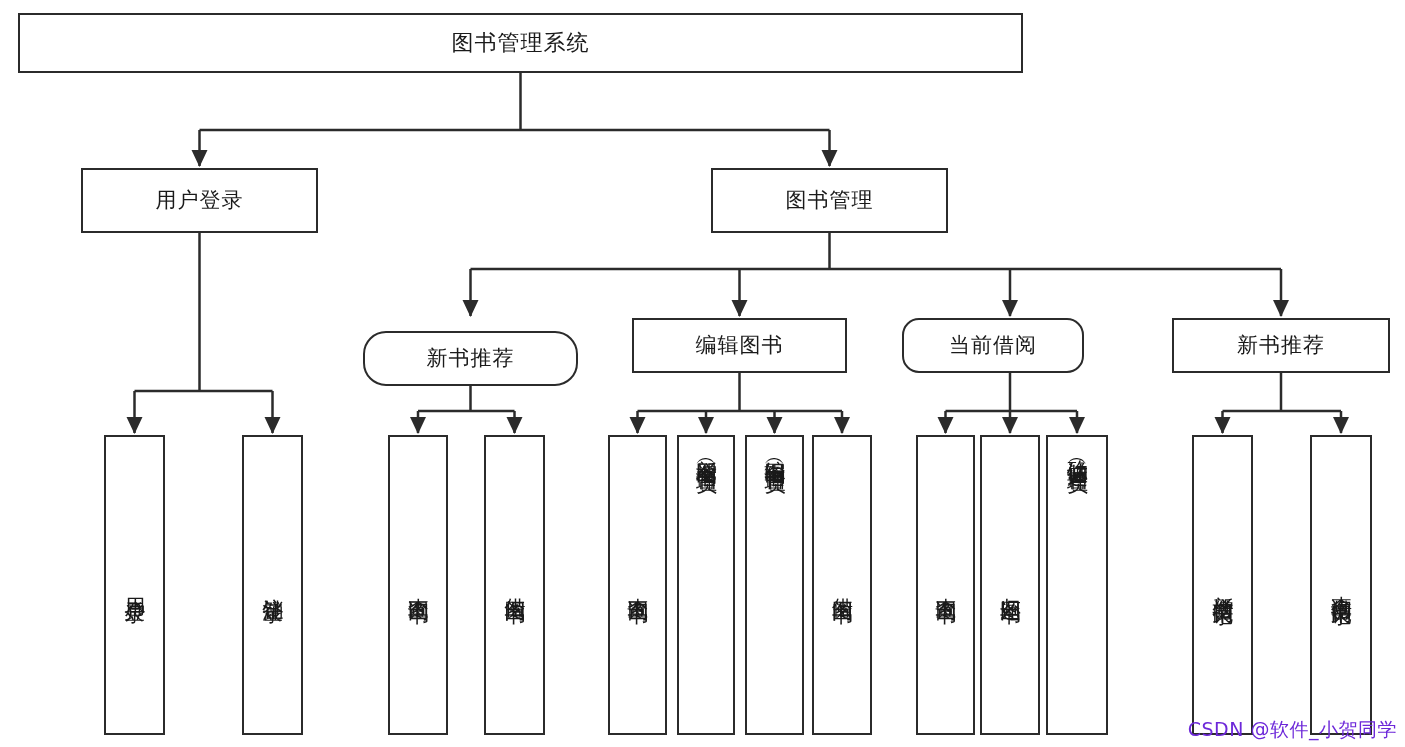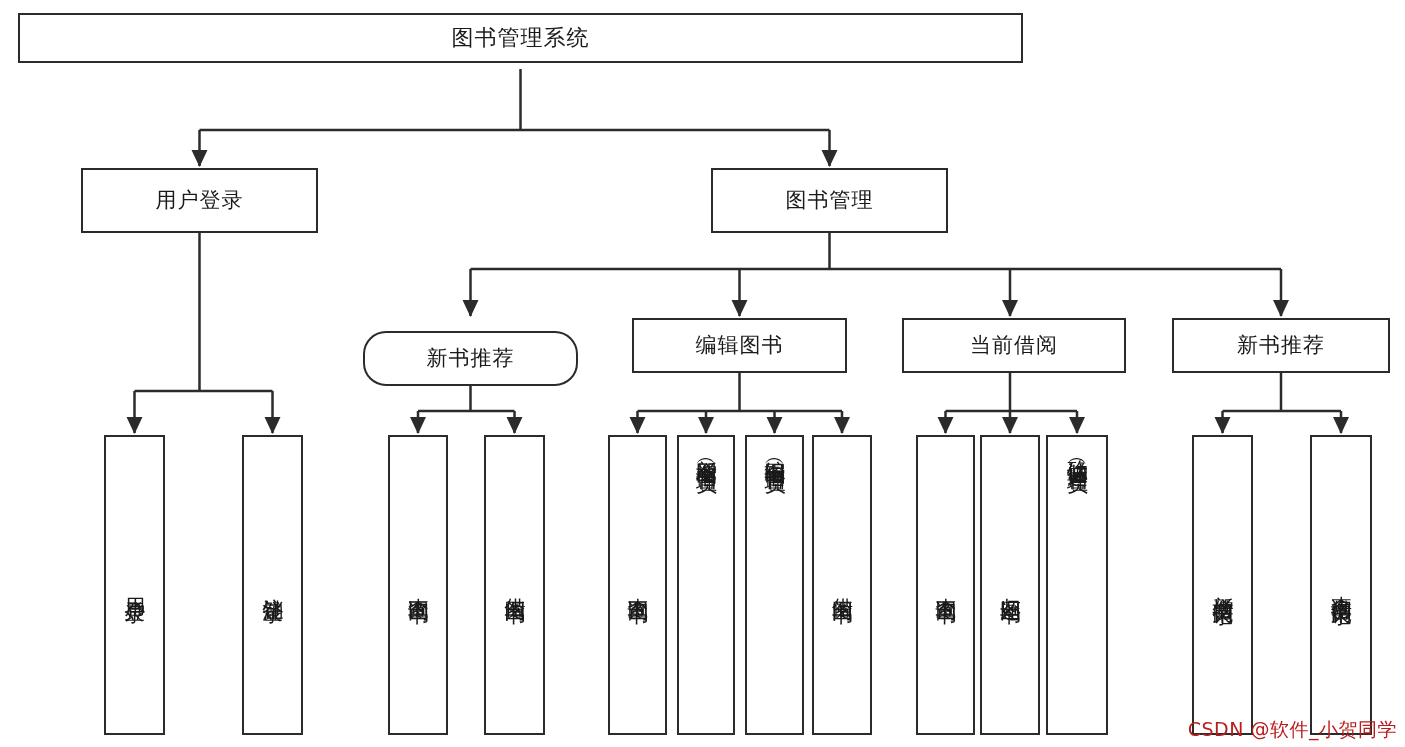--- a/index.html
+++ b/index.html
@@ -62,21 +62,21 @@
   }
   .node.vert.center-text {
     align-items: center;
     padding-top: 0;
   }
   #watermark {
     position: absolute;
     right: 8px;
     bottom: 4px;
     font-size: 19px;
-    color: #b91c1c;
+    color: #6d28d9;
     letter-spacing: 0.5px;
     white-space: nowrap;
     user-select: none;
   }
 </style>
 </head>
 <body>
 
 <div id="canvas">
   <svg id="wires" viewBox="0 0 1405 747">
@@ -127,36 +127,36 @@
       <line x1="1077" y1="411" x2="1077" y2="433" stroke="#2b2b2b" stroke-width="2.5" stroke-linecap="butt"></line>
       <polygon points="1069,417 1085,417 1077,434" fill="#2b2b2b"></polygon>
       <line x1="1281" y1="373" x2="1281" y2="411" stroke="#2b2b2b" stroke-width="2.5" stroke-linecap="butt"></line>
       <line x1="1222.5" y1="411" x2="1341" y2="411" stroke="#2b2b2b" stroke-width="2.5" stroke-linecap="butt"></line>
       <line x1="1222.5" y1="411" x2="1222.5" y2="433" stroke="#2b2b2b" stroke-width="2.5" stroke-linecap="butt"></line>
       <polygon points="1214.5,417 1230.5,417 1222.5,434" fill="#2b2b2b"></polygon>
       <line x1="1341" y1="411" x2="1341" y2="433" stroke="#2b2b2b" stroke-width="2.5" stroke-linecap="butt"></line>
       <polygon points="1333,417 1349,417 1341,434" fill="#2b2b2b"></polygon>
     </svg>
   <div id="nodes-layer">
-      <div class="node horiz root" style="left: 18px; top: 13px; width: 1005px; height: 50px;">
+      <div class="node horiz root" style="left: 18px; top: 13px; width: 1005px; height: 60px;">
         <span>图书管理系统</span>
       </div>
       <div class="node horiz" style="left: 81px; top: 168px; width: 237px; height: 65px;">
         <span>用户登录</span>
       </div>
       <div class="node horiz" style="left: 711px; top: 168px; width: 237px; height: 65px;">
         <span>图书管理</span>
       </div>
       <div class="node horiz" style="left: 363px; top: 331px; width: 215px; height: 55px; border-radius: 23px;">
         <span>新书推荐</span>
       </div>
       <div class="node horiz" style="left: 632px; top: 318px; width: 215px; height: 55px;">
         <span>编辑图书</span>
       </div>
-      <div class="node horiz" style="left: 902px; top: 318px; width: 224px; height: 55px;">
+      <div class="node horiz" style="left: 902px; top: 318px; width: 182px; height: 55px; border-radius: 17px;">
         <span>当前借阅</span>
       </div>
       <div class="node horiz" style="left: 1172px; top: 318px; width: 218px; height: 55px;">
         <span>新书推荐</span>
       </div>
       <div class="node vert center-text" style="left: 104px; top: 435px; width: 61px; height: 300px;">
         <span class="vert-label">用户登录</span>
       </div>
       <div class="node vert center-text" style="left: 242px; top: 435px; width: 61px; height: 300px;">
         <span class="vert-label">注销登录</span>

